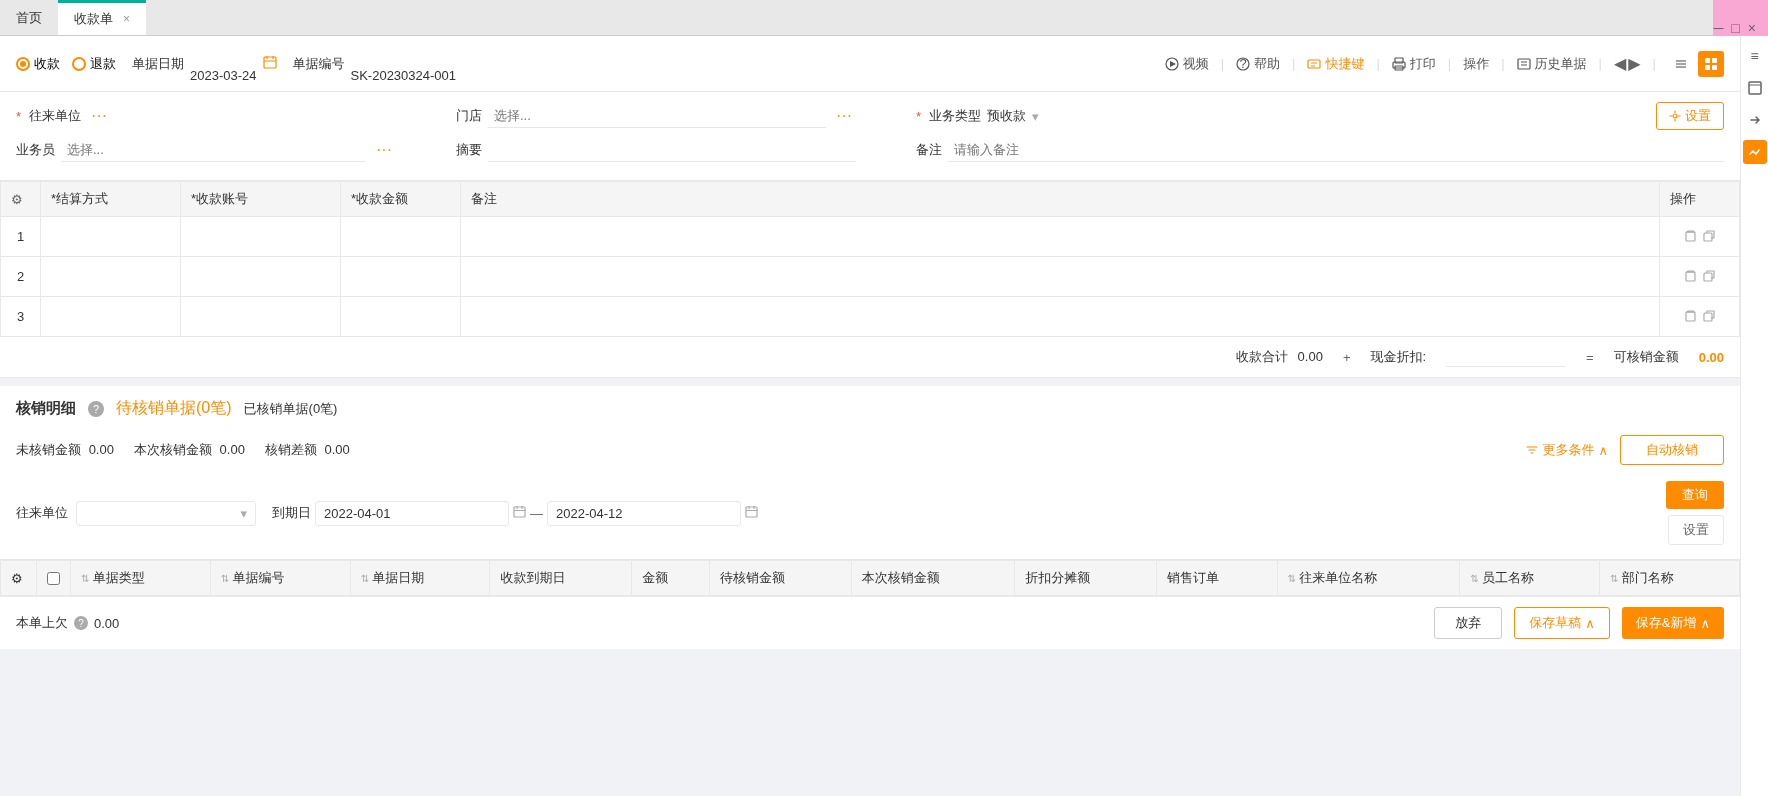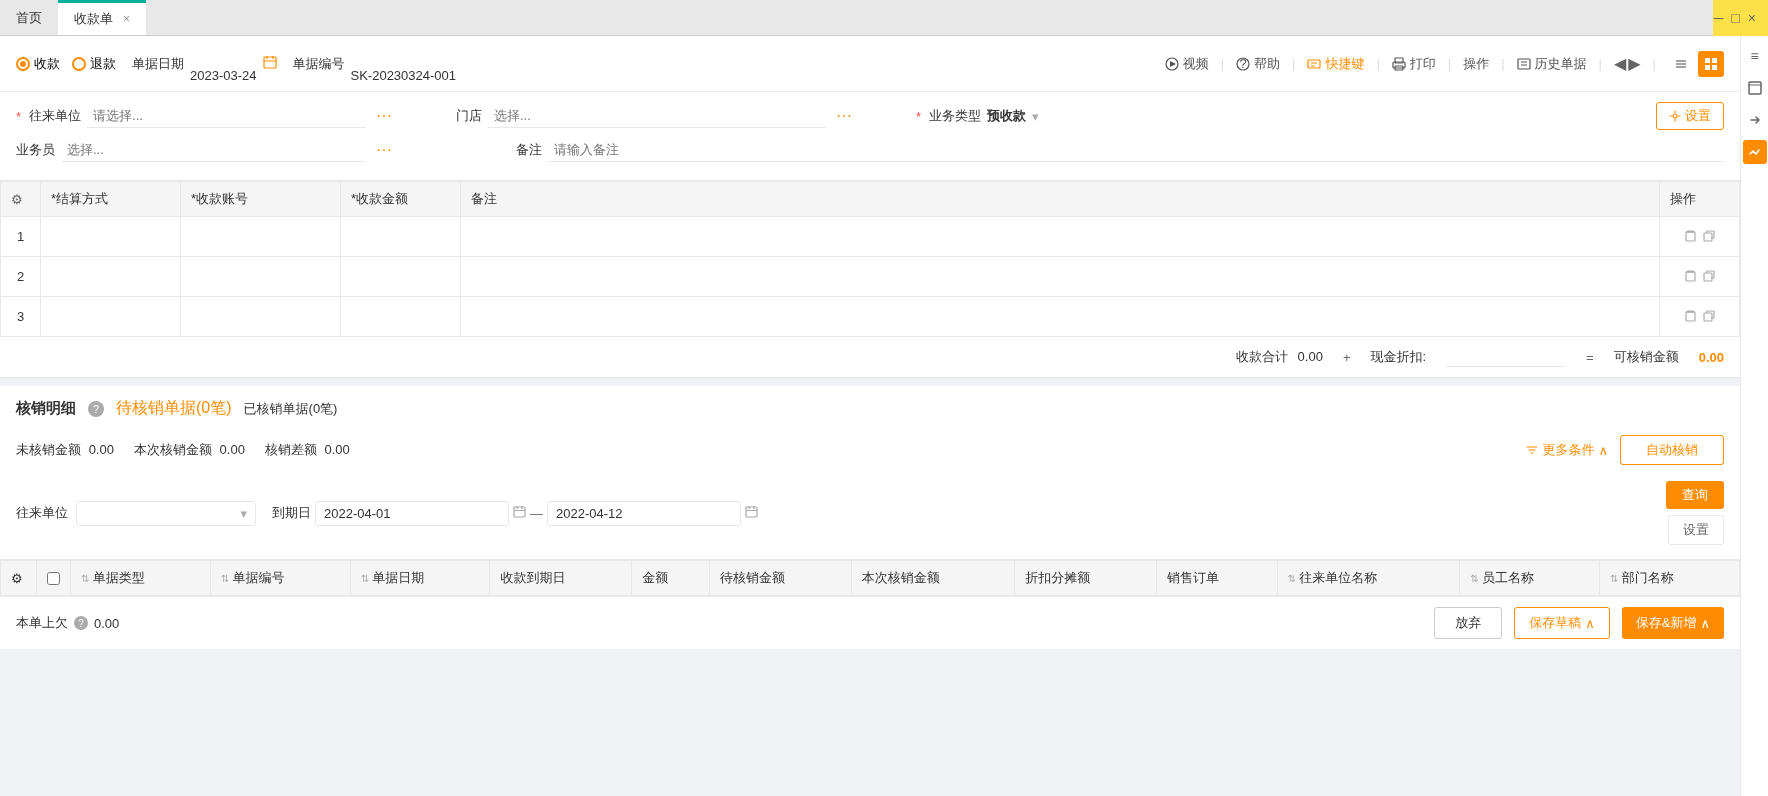--- a/index.html
+++ b/index.html
@@ -31,21 +31,21 @@
     .view-icon.active { background: #ff8c00; color: #fff; }
 
     
     .form-area { background: #fff; padding: 10px 16px; border-bottom: 1px solid #e8e8e8; }
     .form-row { display: flex; align-items: center; gap: 0; margin-bottom: 8px; }
     .form-field { display: flex; align-items: center; flex: 1; gap: 6px; }
     .field-label { color: #333; white-space: nowrap; }
     .field-required { color: #ff4d4f; margin-right: 2px; }
     .field-input { flex: 1; border: none; border-bottom: 1px solid #e8e8e8; padding: 4px 6px; color: #aaa; outline: none; min-width: 0; }
     .field-more { color: #ff8c00; cursor: pointer; font-size: 16px; padding: 0 4px; }
-    .business-type-value { color: #333; font-weight: 700; }
+    .business-type-value { color: #333; font-weight: 400; }
     .business-type-arrow { color: #aaa; cursor: pointer; }
     .btn-settings-right { border: 1px solid #ff8c00; color: #ff8c00; background: #fff; padding: 4px 12px; border-radius: 3px; cursor: pointer; display: flex; align-items: center; gap: 4px; font-size: 13px; }
 
     
     .table-container { background: #fff; margin: 0; }
     .data-table { width: 100%; border-collapse: collapse; }
     .data-table th { background: #f5f5f5; padding: 8px 10px; text-align: left; font-weight: 500; color: #333; border: 1px solid #e8e8e8; white-space: nowrap; }
     .data-table td { padding: 6px 10px; border: 1px solid #e8e8e8; color: #333; height: 40px; }
     .col-settings { width: 40px; text-align: center; }
     .col-payment { width: 140px; }
@@ -114,21 +114,21 @@
     .btn-abandon { border: 1px solid #ccc; color: #333; background: #fff; padding: 6px 20px; border-radius: 3px; cursor: pointer; }
     .btn-save-draft { border: 1px solid #ff8c00; color: #ff8c00; background: #fff; padding: 6px 14px; border-radius: 3px; cursor: pointer; display: flex; align-items: center; gap: 4px; }
     .btn-save-new { background: #ff8c00; color: #fff; border: none; padding: 6px 14px; border-radius: 3px; cursor: pointer; display: flex; align-items: center; gap: 4px; }
 
     
     .right-sidebar { position: fixed; right: 0; top: 36px; bottom: 0; width: 28px; background: #fff; border-left: 1px solid #e8e8e8; display: flex; flex-direction: column; align-items: center; padding-top: 8px; gap: 8px; z-index: 100; }
     .sidebar-icon { width: 24px; height: 24px; display: flex; align-items: center; justify-content: center; color: #666; cursor: pointer; font-size: 14px; }
     .sidebar-icon.orange { background: #ff8c00; color: #fff; border-radius: 3px; }
 
     .main-content { margin-right: 28px; overflow-y: auto; height: calc(100vh - 36px); }
-    .tab-bar-container { display: flex; align-items: center; background: #fde047; }
+    .tab-bar-container { display: flex; align-items: flex-end; background: #f9a8d4; }
   </style>
 </head>
 <body>
 
 <div class="tab-bar-container">
   <div class="tab-bar" style="flex:1; display:flex; align-items:center;">
     <div class="tab-home">
       <span>首页</span>
     </div>
     <div class="tab-active" style="background:#fff; border-top:3px solid #00b09b;">
@@ -267,21 +267,20 @@
       </div>
     </div>
   </div>
 
   <div class="form-area">
     <div class="form-row">
 
       <div class="form-field" style="max-width:380px;">
         <span class="field-required">*</span>
         <span class="field-label">往来单位</span>
-        <input class="field-input" type="text" placeholder="请选择..." style="">
         <span class="field-more">···</span>
       </div>
       <div style="width:60px;"></div>
 
       <div class="form-field" style="max-width:400px;">
         <span class="field-label">门店</span>
         <input class="field-input" type="text" placeholder="选择..." style="">
         <span class="field-more">···</span>
       </div>
       <div style="width:60px;"></div>
@@ -303,20 +302,24 @@
 
     <div class="form-row">
 
       <div class="form-field" style="max-width:380px;">
         <span class="field-label">业务员</span>
         <input class="field-input" type="text" placeholder="选择..." style="">
         <span class="field-more">···</span>
       </div>
       <div style="width:60px;"></div>
 
+      <div class="form-field" style="max-width:400px;">
+        <span class="field-label">摘要</span>
+        <input class="field-input" type="text" style="">
+      </div>
       <div style="width:60px;"></div>
 
       <div class="form-field" style="flex:1;">
         <span class="field-label">备注</span>
         <input class="field-input" type="text" placeholder="请输入备注" style="">
       </div>
     </div>
   </div>
 
   <div class="table-container">

